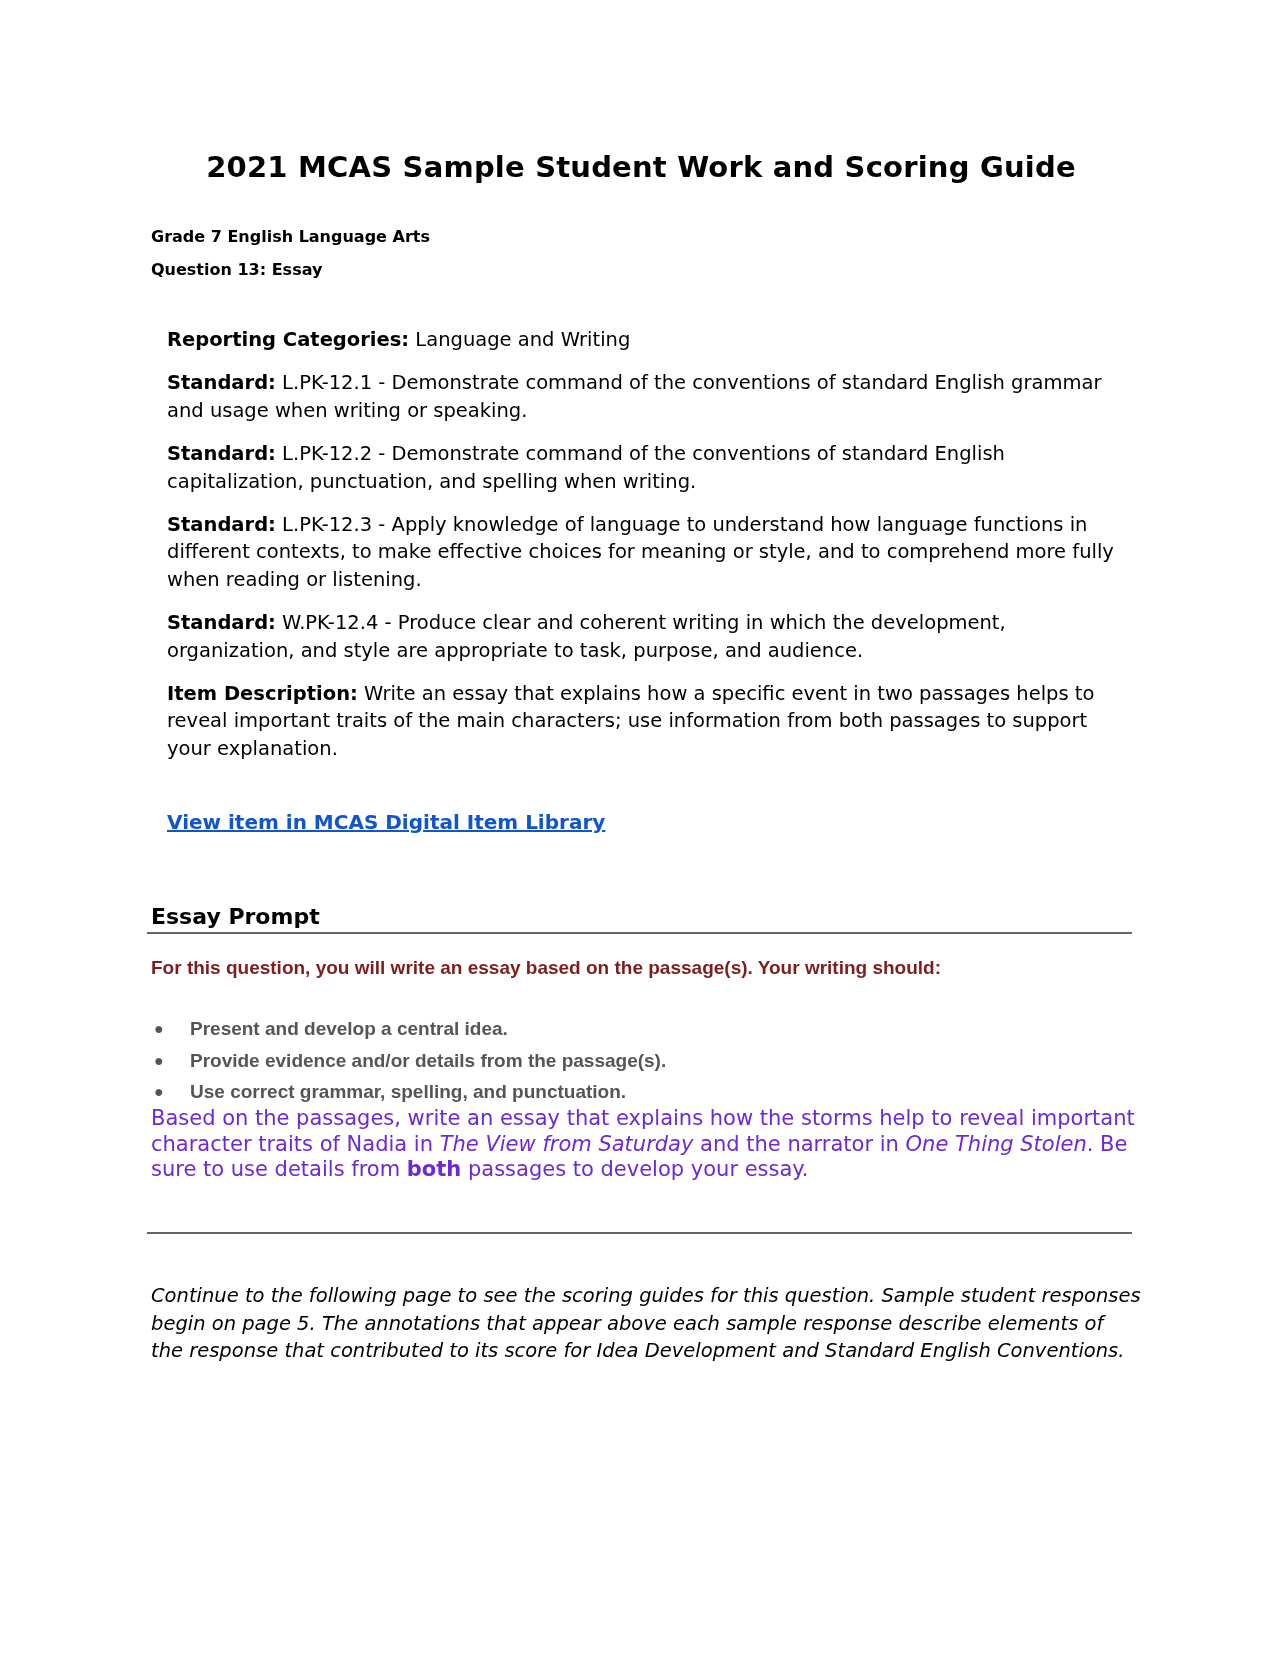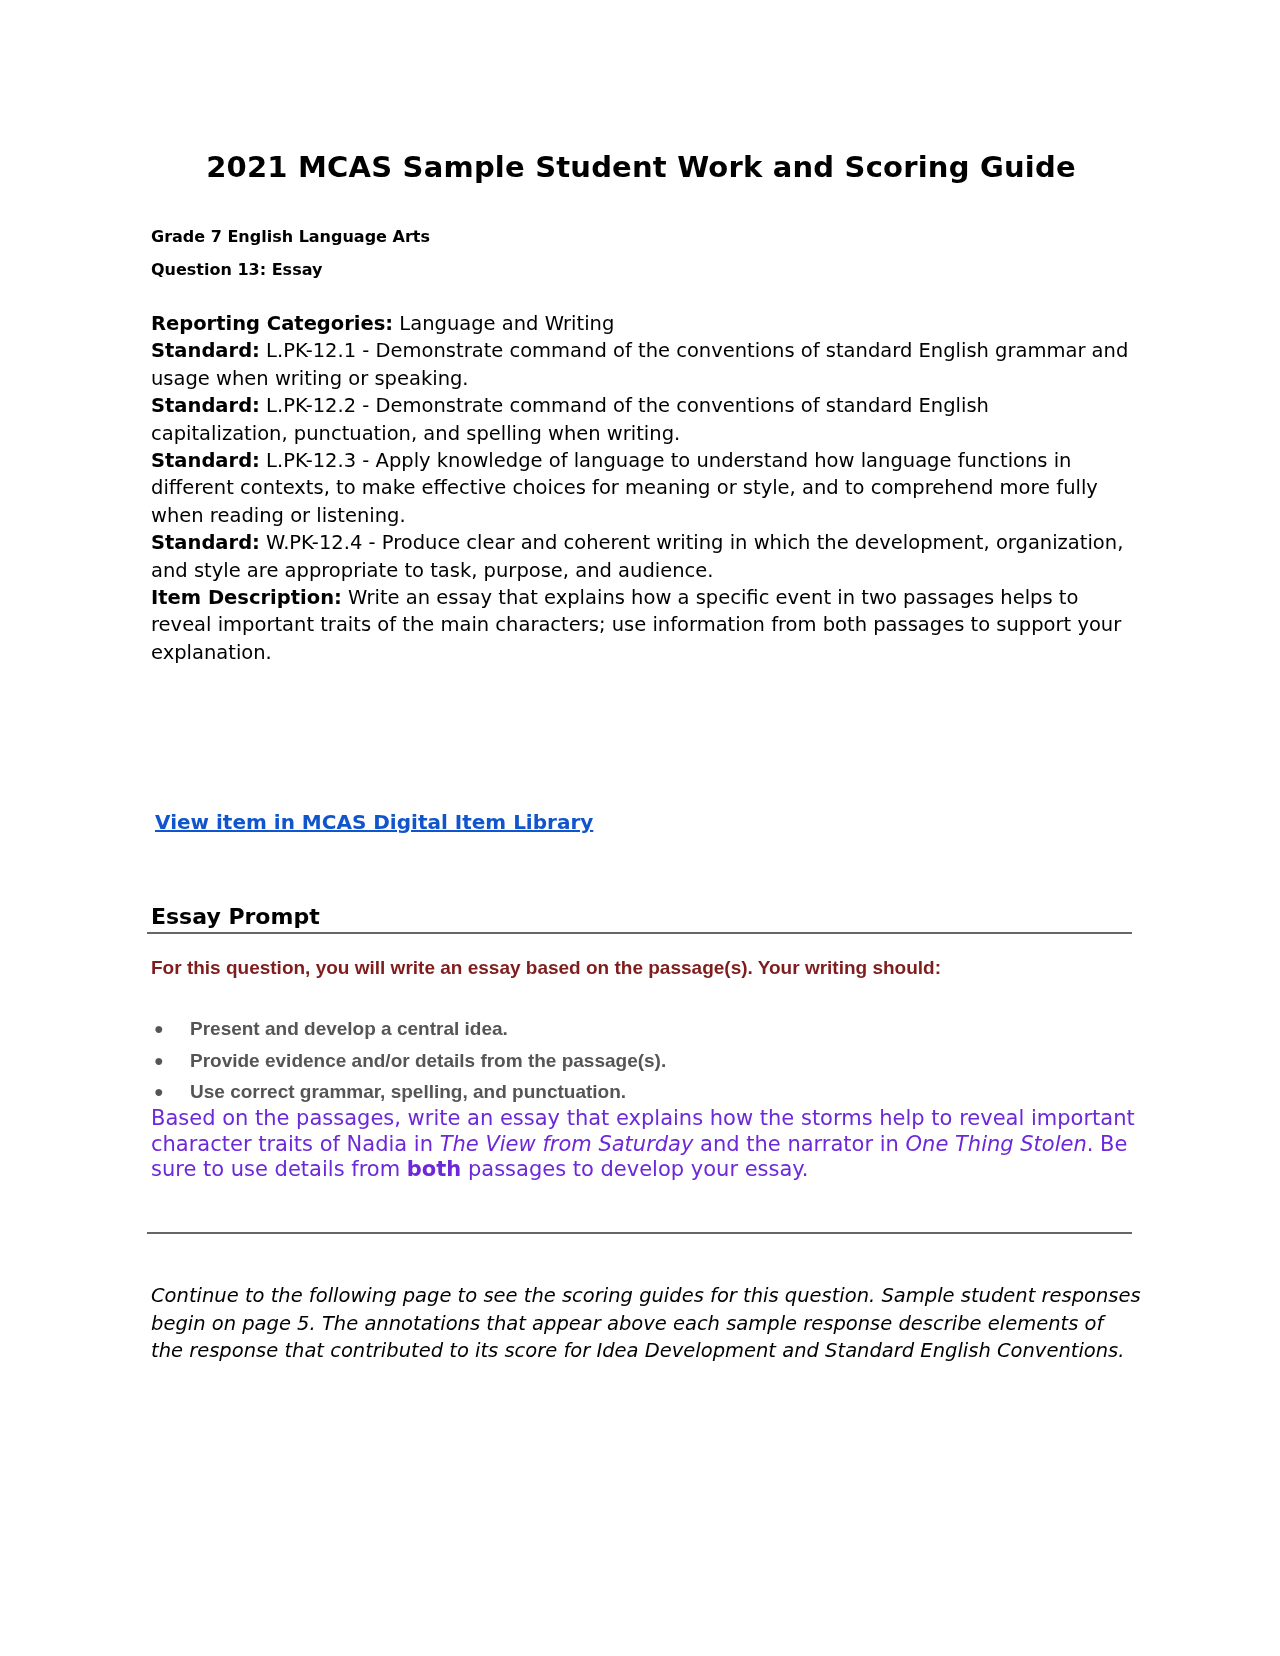--- a/index.html
+++ b/index.html
@@ -3,23 +3,23 @@
 <meta charset="utf-8">
 <style>
   html, body { margin:0; padding:0; background:#ffffff; }
   body { width:1280px; height:1656px; position:relative; overflow:hidden;
          font-family:"DejaVu Sans", sans-serif; color:#000; }
   .page { position:absolute; left:151px; top:0; width:980px; }
   .title { position:absolute; left:0; width:980px; top:147px; text-align:center;
            font-size:29px; font-weight:bold; line-height:40px; letter-spacing:0.2px; }
   .subhead { position:absolute; left:0; font-size:16px; font-weight:bold; line-height:34px; }
   .meta { position:absolute; left:0; top:310px; width:980px; font-size:19.5px; line-height:27.4px; }
-  .meta p { margin:0; }
+  .meta p { margin:16px; }
   .meta b { font-weight:bold; }
-  .link { position:absolute; left:4px; top:808px; font-size:20px; font-weight:bold; color:#1155cc;
+  .link { position:absolute; left:16px; top:808px; font-size:20px; font-weight:bold; color:#1155cc;
           text-decoration:underline; line-height:28px; cursor:pointer; }
   .section-title { position:absolute; left:0; top:902px; font-size:22px; font-weight:bold; line-height:30px; }
   .rule { position:absolute; left:-4px; width:985px; height:2px; background:#666; }
   .instr { position:absolute; left:0; top:955px; font-family:"Liberation Sans", sans-serif;
            font-size:19px; font-weight:bold; color:#7f1d1d; line-height:26px; }
   .bullets { position:absolute; left:0; top:1016px; margin:0; padding:0; list-style:none;
              font-family:"Liberation Sans", sans-serif; font-size:19px; font-weight:bold; color:#555; }
   .bullets li { height:31.5px; line-height:26px; position:relative; padding-left:39px; }
   .bullets li .dot { position:absolute; left:3px; top:0; font-size:16px; }
   .prompt { position:absolute; left:0; top:1106px; width:990px; font-size:21px; line-height:25.5px; color:#6d28d9; }

